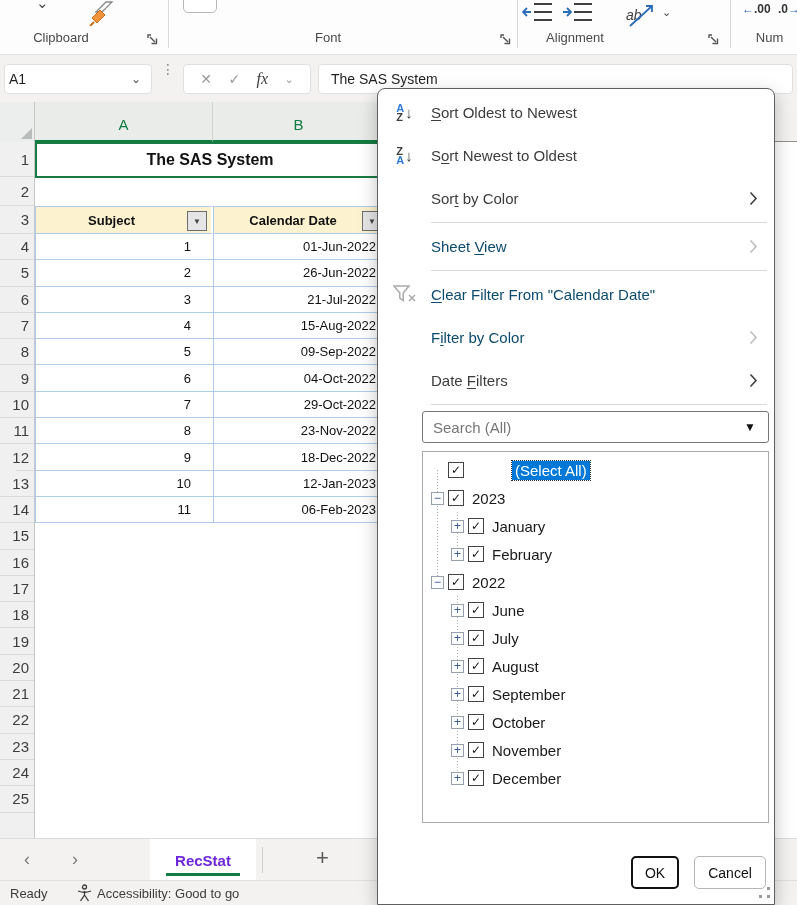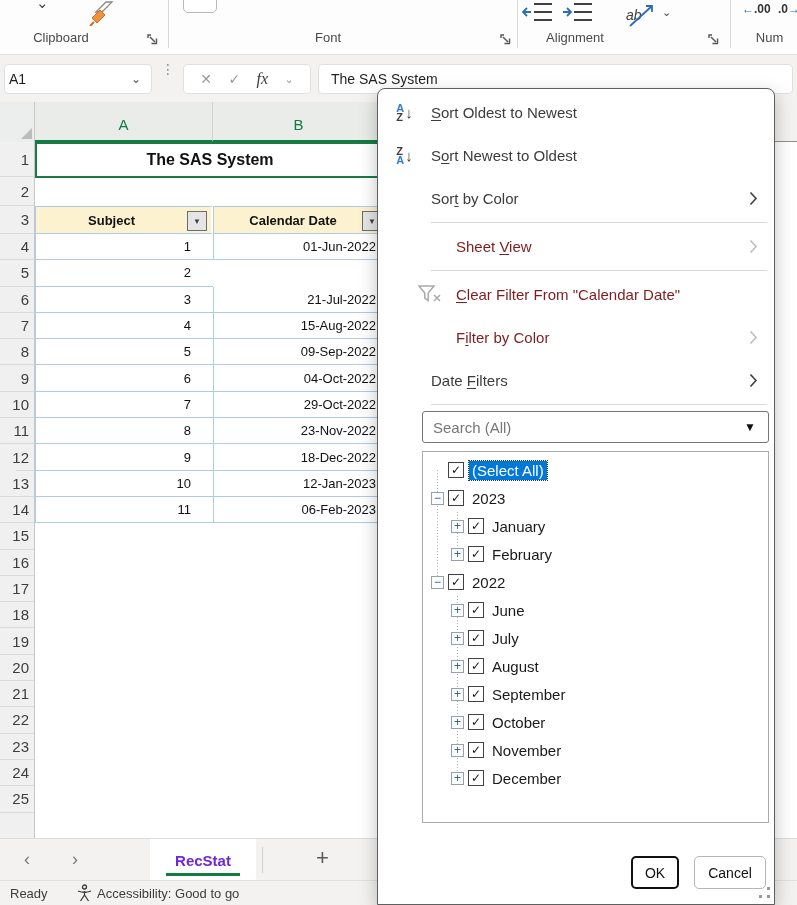--- a/index.html
+++ b/index.html
@@ -62,41 +62,41 @@
 
   
   .statusbar { position:absolute; left:0; top:880px; width:797px; height:25px; background:#f3f2f1; border-top:1px solid #e0e0e0; font-size:13px; color:#3c3c3c; }
   .statusbar .ready { position:absolute; left:10px; top:5px; }
   .acc-ico { position:absolute; left:76px; top:3px; }
   .statusbar .acc { position:absolute; left:97px; top:5px; }
 
   
   .fmenu { position:absolute; left:377px; top:88px; width:398px; height:817px; background:#fff; border:1px solid #5f5f5f; border-radius:8px 8px 0 0; box-shadow:0 6px 18px rgba(0,0,0,.25); z-index:50; padding-top:2px; }
   .mitem { height:43px; display:flex; align-items:center; position:relative; font-size:15px; color:#3c3c3c; cursor:pointer; }
-  .mitem.disabled { color:#7f1d1d; cursor:default;margin-left:25px; }
+  .mitem.disabled { color:#0c4a6e; cursor:default; }
   .mitem .micon { width:53px; display:flex; align-items:center; justify-content:center; flex:none; }
   .mitem .mchev { position:absolute; right:16px; color:#3f3f3f; display:flex; }
   .mitem.disabled .mchev { color:#bdbdbd; }
   .mitem u { text-underline-offset:2px; }
   .msep { height:1px; background:#d9d9d9; margin:2px 7px 2px 53px; }
   .azstack { display:inline-flex; flex-direction:column; font-size:11px; font-weight:bold; line-height:9px; font-family:"Liberation Sans",sans-serif; }
   .az-blue { color:#2f7bd9; } .az-dark { color:#3f3f3f; }
   .azarrow { font-size:15px; color:#3f3f3f; margin-left:1px; }
   .searchwrap { position:relative; margin:6px 7px 0 44px; }
   .searchinput { width:347px; height:32px; border:1px solid #767676; border-radius:3px; font-size:15px; color:#333; padding:0 28px 0 10px; font-family:"Liberation Sans",sans-serif; outline:none; background:#fff; }
   .searchinput::placeholder { color:#767676; opacity:1; }
   .searcharrow { position:absolute; right:11px; top:9px; font-size:12px; color:#111; pointer-events:none; }
   .treebox { position:relative; margin:8px 7px 0 44px; width:347px; height:372px; border:1px solid #ababab; background:#fff; overflow:hidden; padding-top:4px; }
   .tguide { position:absolute; width:1px; background-image:repeating-linear-gradient(to bottom,#b0b0b0 0 1px,transparent 1px 3px); z-index:0; }
   .trow { height:28px; display:flex; align-items:center; position:relative; z-index:1; font-size:15px; color:#1a1a1a; }
   .expbox { width:13px; height:13px; border:1px solid #98a0ad; background:#fcfdfe; color:#3d5a99; font-size:12px; line-height:10px; display:flex; align-items:center; justify-content:center; flex:none; margin-right:4px; cursor:pointer; }
   .expspacer { width:13px; flex:none; margin-right:4px; }
   .cb { width:16px; height:16px; border:1px solid #424242; background:#fff; flex:none; margin-right:5px; display:flex; align-items:center; justify-content:center; font-size:12px; font-weight:bold; color:#111; cursor:pointer; }
   .tlabel { padding:1px 3px; white-space:nowrap; }
-  .trow.sel .tlabel { background:#0078D7; color:#fff; outline:1px dotted #333; }
+  .trow.sel .tlabel { background:#0078D7; color:#fff; outline:1px dotted #333;margin-left:43px; }
   .okbtn { position:absolute; left:253px; top:767px; width:48px; height:33px; background:#fff; border:2px solid #111; border-radius:5px; font-size:14px; color:#111; font-family:"Liberation Sans",sans-serif; cursor:pointer; }
   .cancelbtn { position:absolute; left:316px; top:767px; width:72px; height:33px; background:#fff; border:1px solid #b5b5b5; border-radius:5px; font-size:14px; color:#111; font-family:"Liberation Sans",sans-serif; cursor:pointer; }
   .grip { position:absolute; right:3px; top:798px; width:12px; height:12px; }
   .grip i { position:absolute; width:3px; height:3px; background:#9a9a9a; }
 </style>
 </head>
 <body>
 
 <div class="ribbon">
   <span class="rib-chevron">⌄</span>
@@ -210,20 +210,21 @@
         <div class="filterbtn" style="right:2px">▼</div>
       </div>
     </div>
     <div>
         <div class="dtrow">
           <div class="dcell dcell-num">1</div>
           <div class="dcell dcell-date">01-Jun-2022</div>
         </div>
         <div class="dtrow">
           <div class="dcell dcell-num">2</div>
+          <div class="dcell dcell-date">26-Jun-2022</div>
         </div>
         <div class="dtrow">
           <div class="dcell dcell-num">3</div>
           <div class="dcell dcell-date">21-Jul-2022</div>
         </div>
         <div class="dtrow">
           <div class="dcell dcell-num">4</div>
           <div class="dcell dcell-date">15-Aug-2022</div>
         </div>
         <div class="dtrow">

